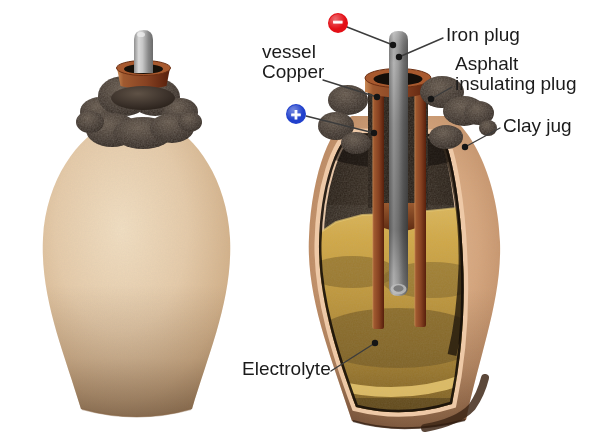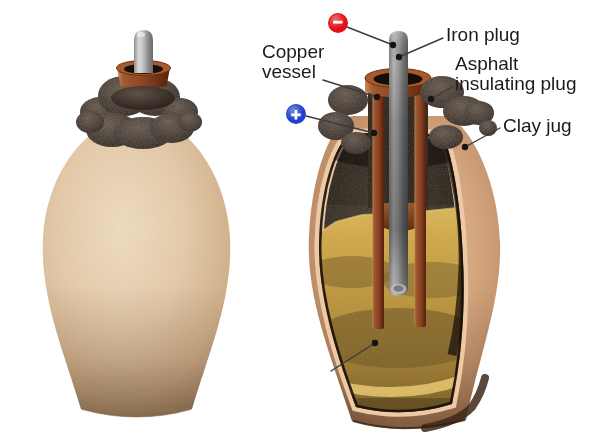--- a/index.html
+++ b/index.html
@@ -234,29 +234,30 @@
     <circle cx="399" cy="57" r="3.2"></circle>
     <circle cx="377" cy="97" r="3.2"></circle>
     <circle cx="374" cy="133" r="3.2"></circle>
     <circle cx="431" cy="99" r="3.2"></circle>
     <circle cx="465" cy="147" r="3.2"></circle>
     <circle cx="375" cy="343" r="3.2"></circle>
   </g>
 </svg>
 
   <div class="lbl" style="left:262px;top:42px;">
+    <div>vessel</div>
     <div>Copper</div>
-    <div>vessel</div>
   </div>
   <div class="lbl" style="left:446px;top:25px;">Iron plug</div>
   <div class="lbl" style="left:455px;top:54px;">
     <div>Asphalt</div>
     <div>insulating plug</div>
   </div>
   <div class="lbl" style="left:503px;top:116px;">Clay jug</div>
+  <div class="lbl" style="left:242px;top:359px;">Electrolyte</div>
 
   <div class="badge badge-neg" style="left: 328px; top: 13px; background-color: rgb(227, 15, 22);">
     <span>−</span>
   </div>
   <div class="badge badge-pos" style="left: 286px; top: 104px; background-color: rgb(32, 64, 204);">
     <span>+</span>
   </div>
 
 </div>
 

